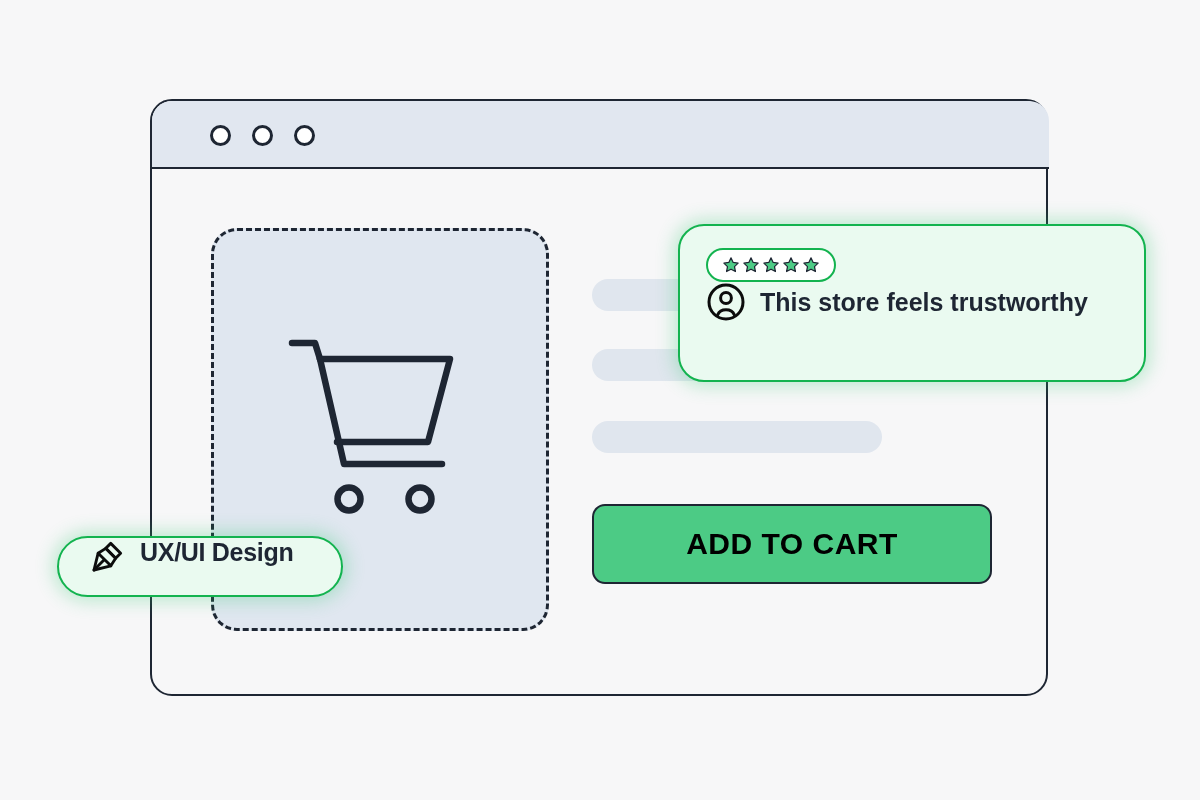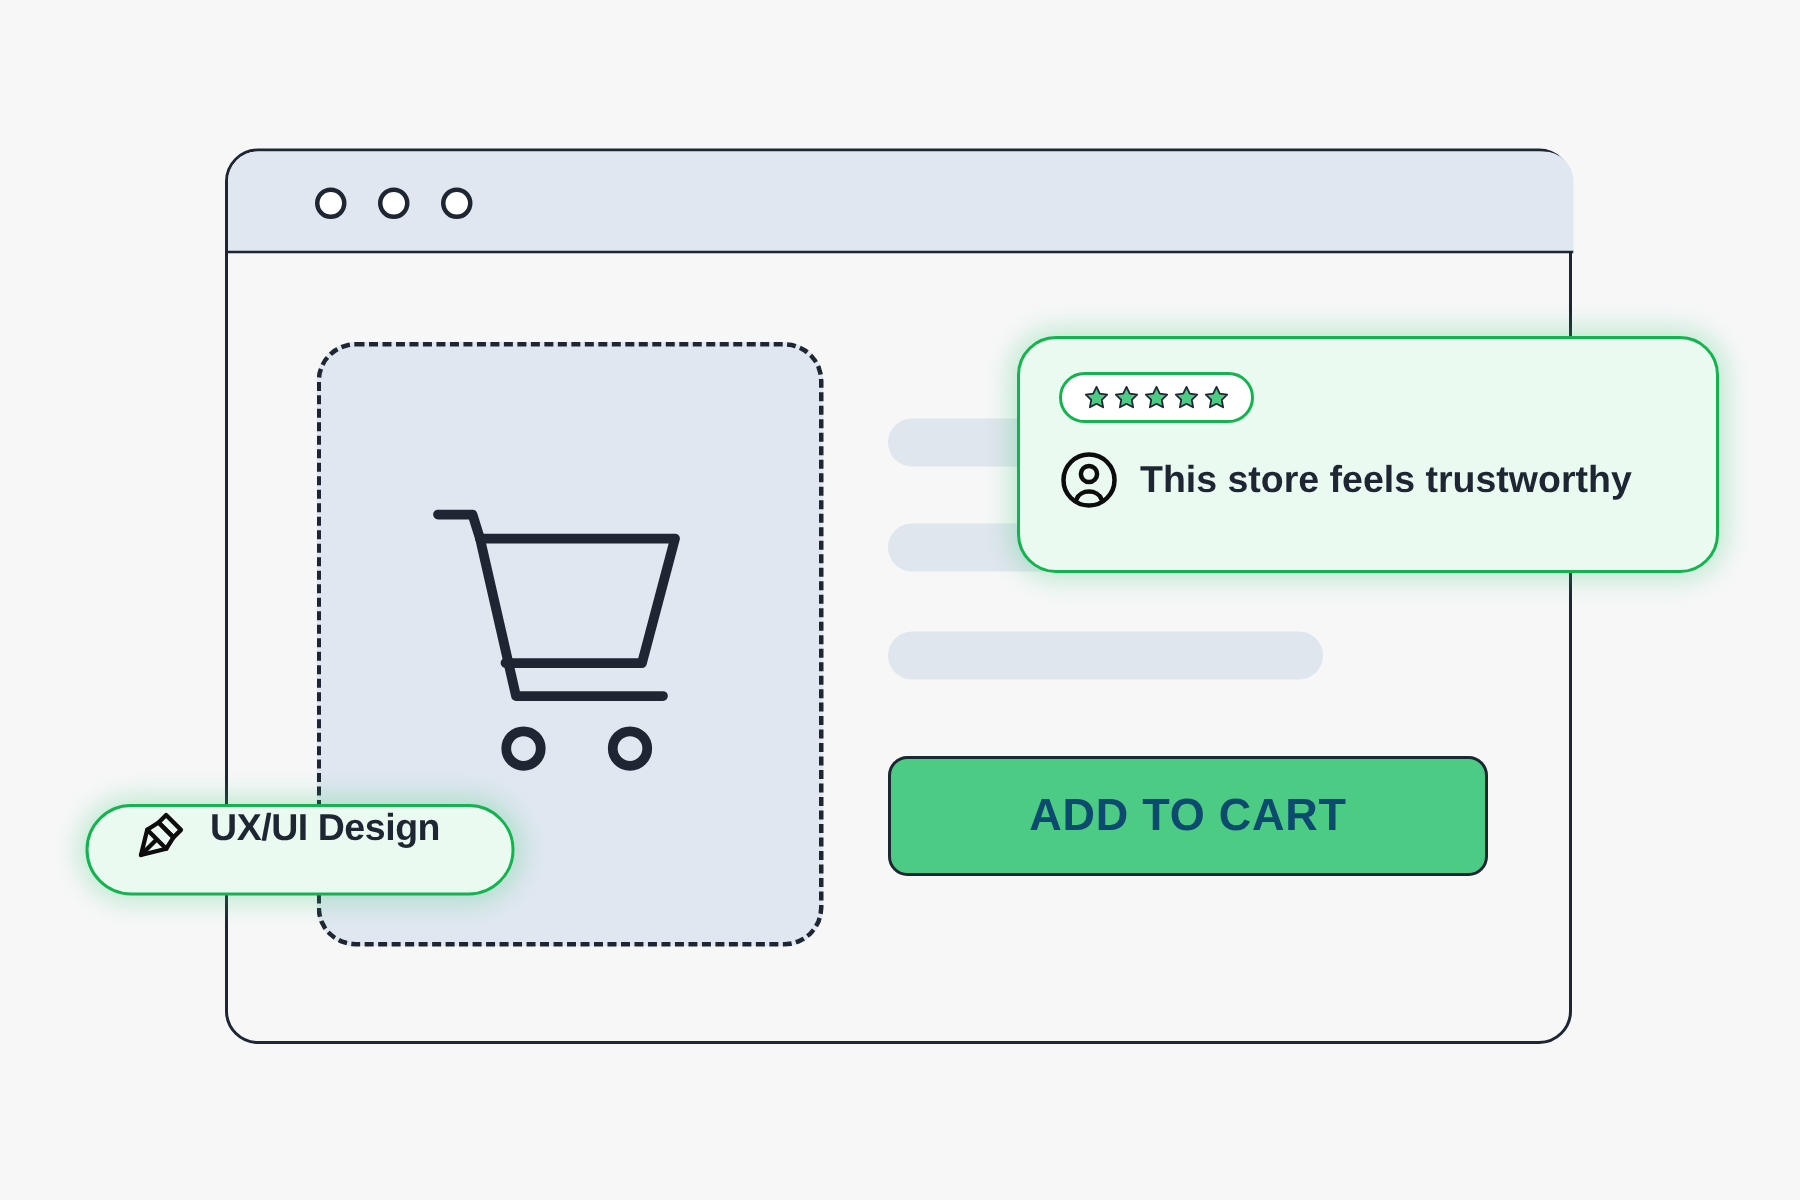--- a/index.html
+++ b/index.html
@@ -94,21 +94,21 @@
   
   .add-to-cart {
     position: absolute;
     left: 440px;
     top: 403px;
     width: 400px;
     height: 80px;
     background: #4ccb85;
     border: 2.5px solid #1e2633;
     border-radius: 13px;
-    color: #0c4a6e;
+    color: #000000;
     font-size: 30px;
     font-weight: bold;
     letter-spacing: 0.5px;
     display: flex;
     align-items: center;
     justify-content: center;
     cursor: pointer;
   }
 
   
@@ -135,21 +135,20 @@
     padding: 6px 14px;
     height: 34px;
   }
 
   .star { display: block; }
 
   .review-row {
     display: flex;
     align-items: center;
     gap: 14px;
-    margin-top: 18px;
   }
 
   .review-text {
     font-size: 25px;
     font-weight: bold;
     color: #1e2633;
     white-space: nowrap;
   }
 
   

